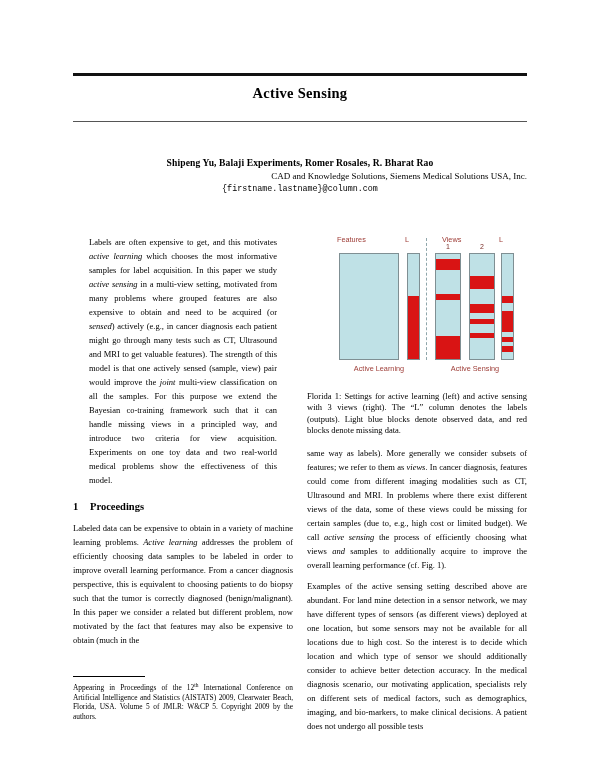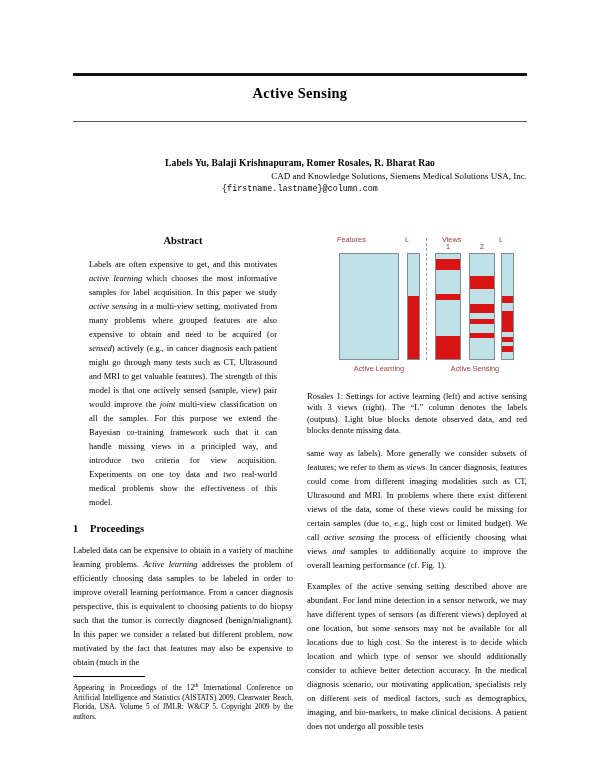--- a/index.html
+++ b/index.html
@@ -124,28 +124,27 @@
 </head>
 <body>
 
 <div class="page">
 
   <div class="rule-thick"></div>
   <div class="paper-title">Active Sensing</div>
   <div class="rule-thin"></div>
 
   <div class="authors">
-    <div class="names">Labels Yu, Balaji Krishnapuram, Romer Rosales, R. Bharat Rao</div>
+    <div class="names">Shipeng Yu, Balaji Experiments, Romer Rosales, R. Bharat Rao</div>
     <div class="affil">CAD and Knowledge Solutions, Siemens Medical Solutions USA, Inc.</div>
     <div class="email">{firstname.lastname}@column.com</div>
   </div>
 
   <div class="col-left">
 
-    <div class="sec-head-center">Abstract</div>
 
     <div class="abstract-body">
       <p class="body"><span>Labels are often expensive to get, and this motivates </span><i>active learning</i><span> which chooses the most informative samples for label acquisition. In this paper we study </span><i>active sensing</i><span> in a multi-view setting, motivated from many problems where grouped features are also expensive to obtain and need to be acquired (or </span><i>sensed</i><span>) actively (e.g., in cancer diagnosis each patient might go through many tests such as CT, Ultrasound and MRI to get valuable features). The strength of this model is that one actively sensed (sample, view) pair would improve the </span><i>joint</i><span> multi-view classification on all the samples. For this purpose we extend the Bayesian co-training framework such that it can handle missing views in a principled way, and introduce two criteria for view acquisition. Experiments on one toy data and two real-world medical problems show the effectiveness of this model.</span></p>
     </div>
 
     <div class="sec-head"><span class="num">1</span><span>Proceedings</span></div>
 
     <p class="body"><span>Labeled data can be expensive to obtain in a variety of machine learning problems. </span><i>Active learning</i><span> addresses the problem of efficiently choosing data samples to be labeled in order to improve overall learning performance. From a cancer diagnosis perspective, this is equivalent to choosing patients to do biopsy such that the tumor is correctly diagnosed (benign/malignant). In this paper we consider a related but different problem, now motivated by the fact that features may also be expensive to obtain (much in the</span></p>
 
   </div>
@@ -189,21 +188,21 @@
           <div class="seg" style="top:79%; height:5%; background:#d91414;"></div>
           <div class="seg" style="top:88%; height:5%; background:#d91414;"></div>
         </div>
 
         <div class="fig-bottom-label" style="left:30px; top:129px; width:84px;">Active Learning</div>
         <div class="fig-bottom-label" style="left:126px; top:129px; width:84px;">Active Sensing</div>
 
       </div>
     </div>
 
-    <p class="fig-caption"><span>Rosales 1:</span><span> Settings for active learning (left) and active sensing with 3 views (right). The “L” column denotes the labels (outputs). Light blue blocks denote observed data, and red blocks denote missing data.</span></p>
+    <p class="fig-caption"><span>Florida 1:</span><span> Settings for active learning (left) and active sensing with 3 views (right). The “L” column denotes the labels (outputs). Light blue blocks denote observed data, and red blocks denote missing data.</span></p>
 
     <p class="body"><span>same way as labels). More generally we consider subsets of features; we refer to them as </span><i>views</i><span>. In cancer diagnosis, features could come from different imaging modalities such as CT, Ultrasound and MRI. In problems where there exist different views of the data, some of these views could be missing for certain samples (due to, e.g., high cost or limited budget). We call </span><i>active sensing</i><span> the process of efficiently choosing what views </span><i>and</i><span> samples to additionally acquire to improve the overall learning performance (cf. Fig. 1).</span></p>
 
     <p class="body">Examples of the active sensing setting described above are abundant. For land mine detection in a sensor network, we may have different types of sensors (as different views) deployed at one location, but some sensors may not be available for all locations due to high cost. So the interest is to decide which location and which type of sensor we should additionally consider to achieve better detection accuracy. In the medical diagnosis scenario, our motivating application, specialists rely on different sets of medical factors, such as demographics, imaging, and bio-markers, to make clinical decisions. A patient does not undergo all possible tests</p>
 
   </div>
 
   <div class="footnote">
     <div class="fn-rule"></div>
     <p><span>Appearing in Proceedings of the 12</span><sup>th</sup><span> International Conference on Artificial Intelligence and Statistics (AISTATS) 2009, Clearwater Beach, Florida, USA. Volume 5 of JMLR: W&amp;CP 5. Copyright 2009 by the authors.</span></p>

